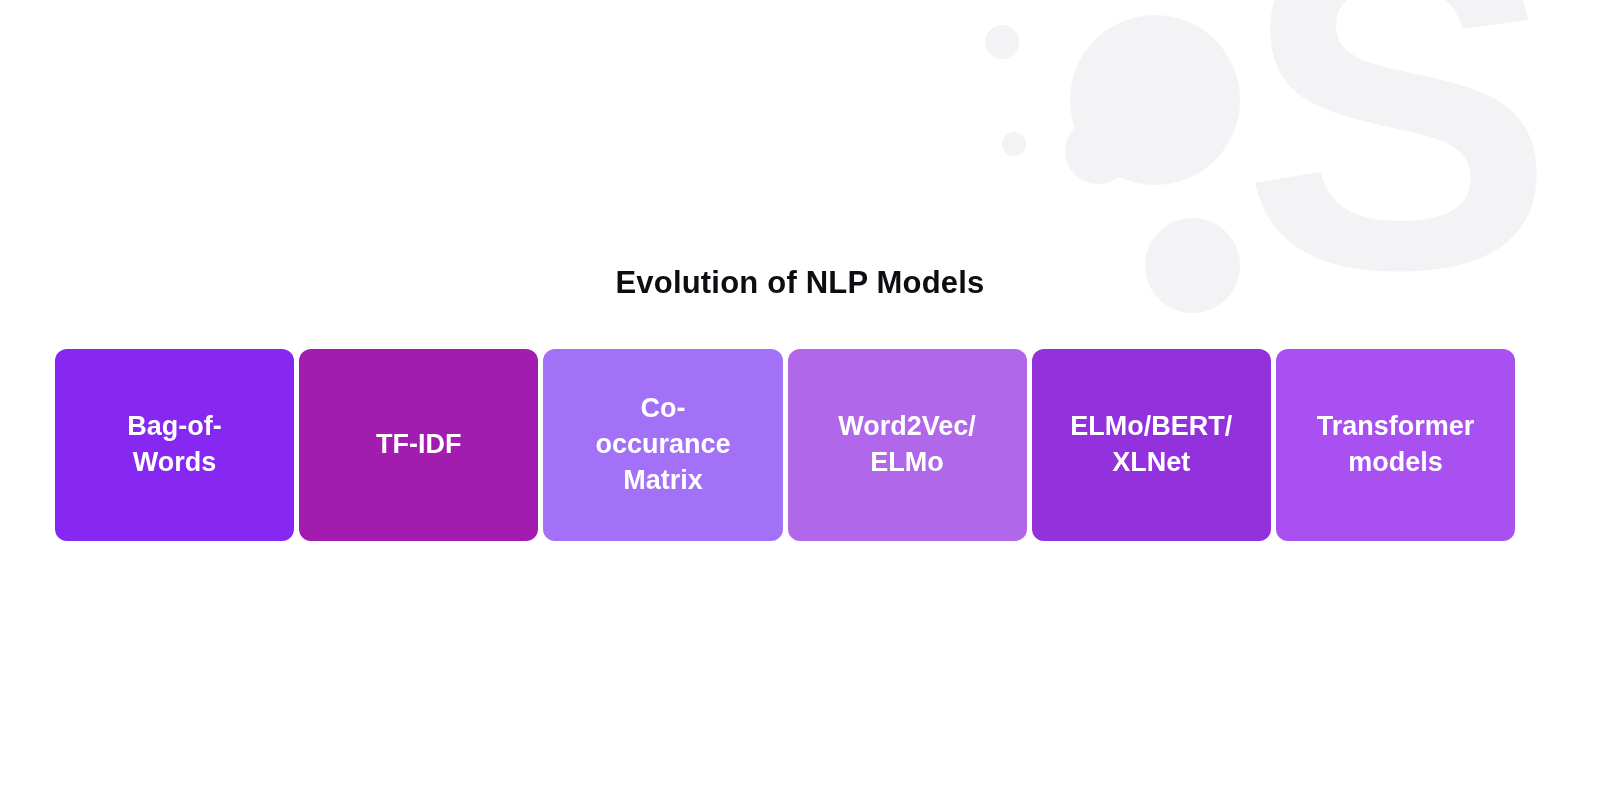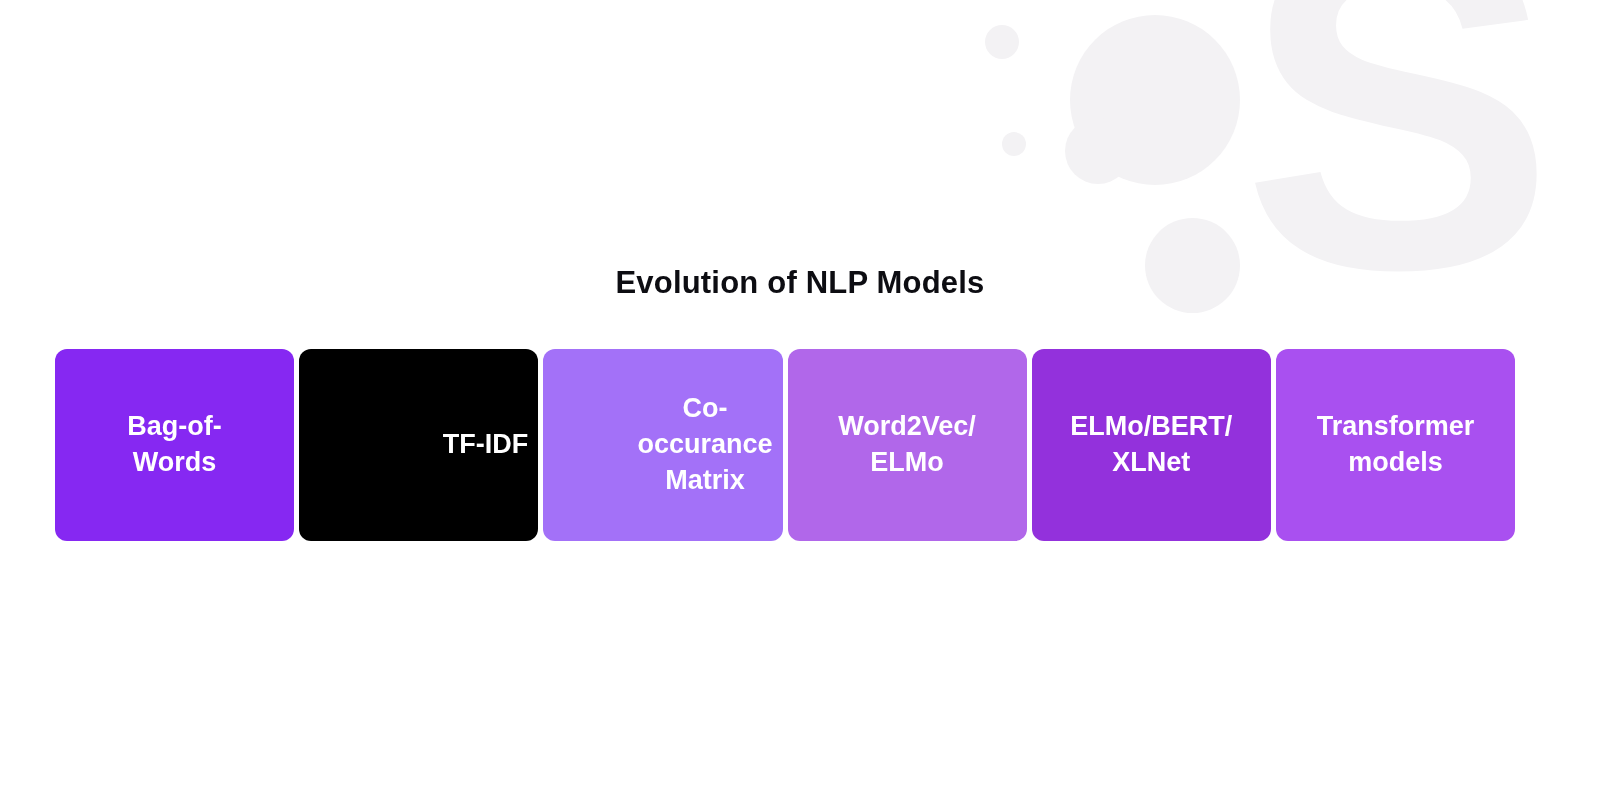--- a/index.html
+++ b/index.html
@@ -104,25 +104,25 @@
 
   <div class="title">Evolution of NLP Models</div>
 
   <div class="stages">
 
     <div class="stage" style="background-color: rgb(134, 40, 242);">
       <span class="stage-label">Bag-of-
 Words</span>
     </div>
 
-    <div class="stage" style="background-color: #000000; justify-content: flex-end;">
+    <div class="stage" style="background-color: #a21caf;">
       <span class="stage-label">TF-IDF</span>
     </div>
 
-    <div class="stage" style="background-color: rgb(163, 113, 248); justify-content: flex-end;">
+    <div class="stage" style="background-color: rgb(163, 113, 248);">
       <span class="stage-label">Co-
 occurance
 Matrix</span>
     </div>
 
     <div class="stage" style="background-color: rgb(177, 103, 234);">
       <span class="stage-label">Word2Vec/
 ELMo</span>
     </div>
 

